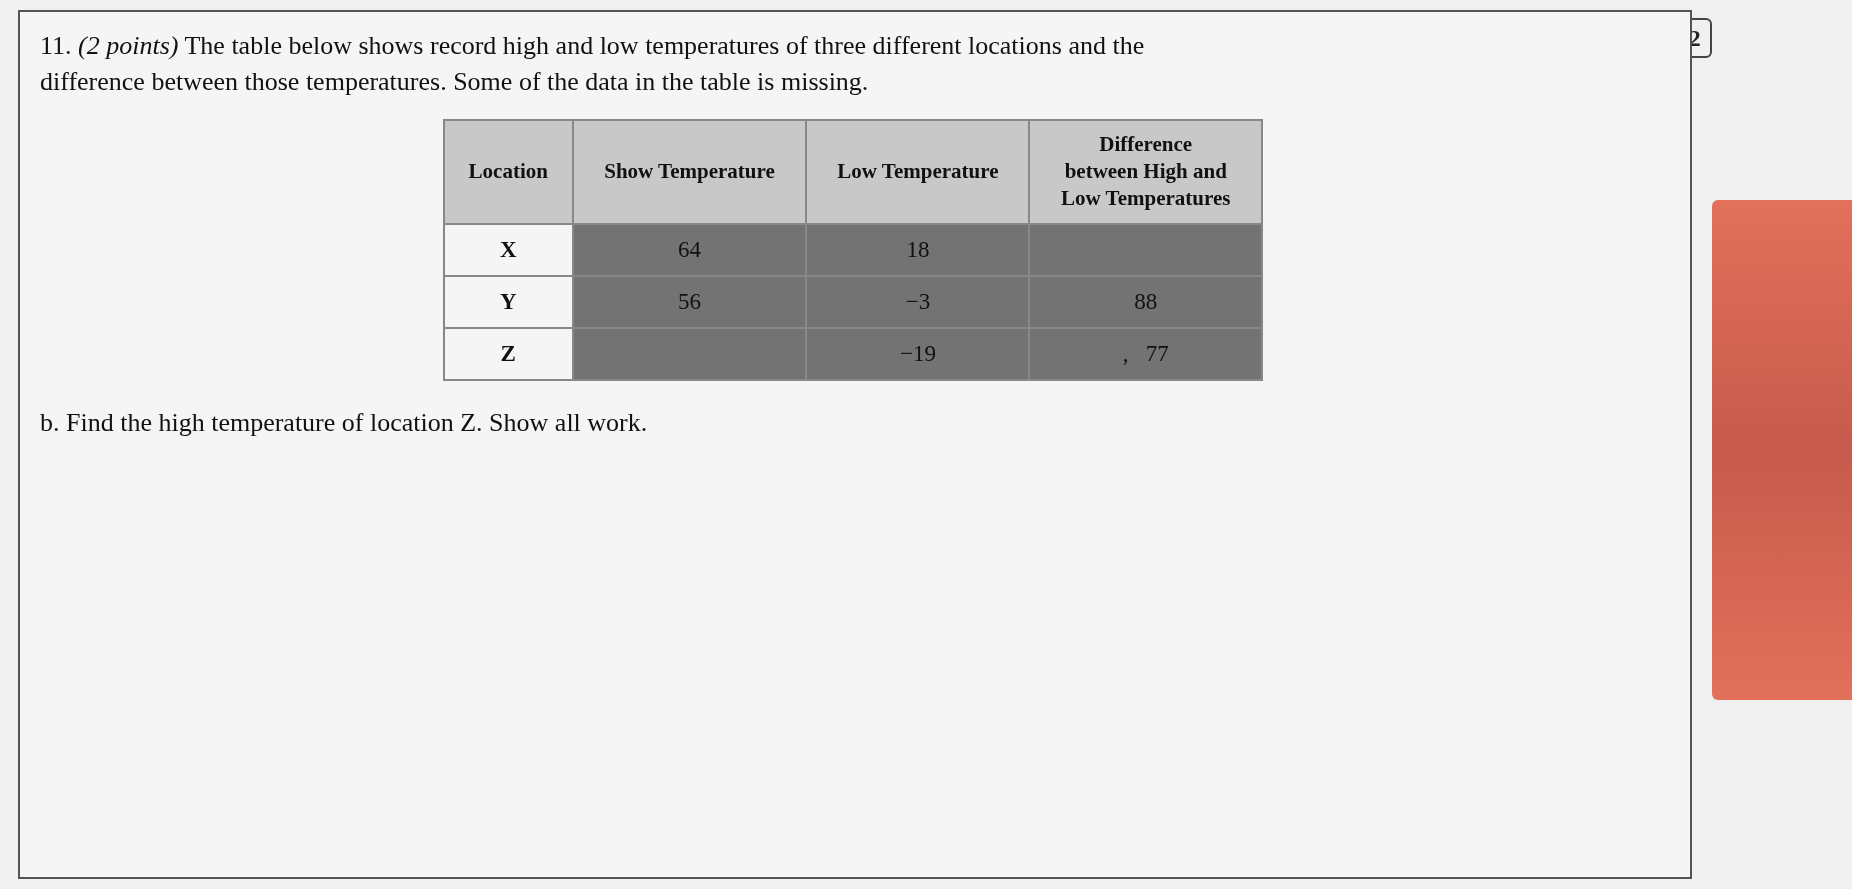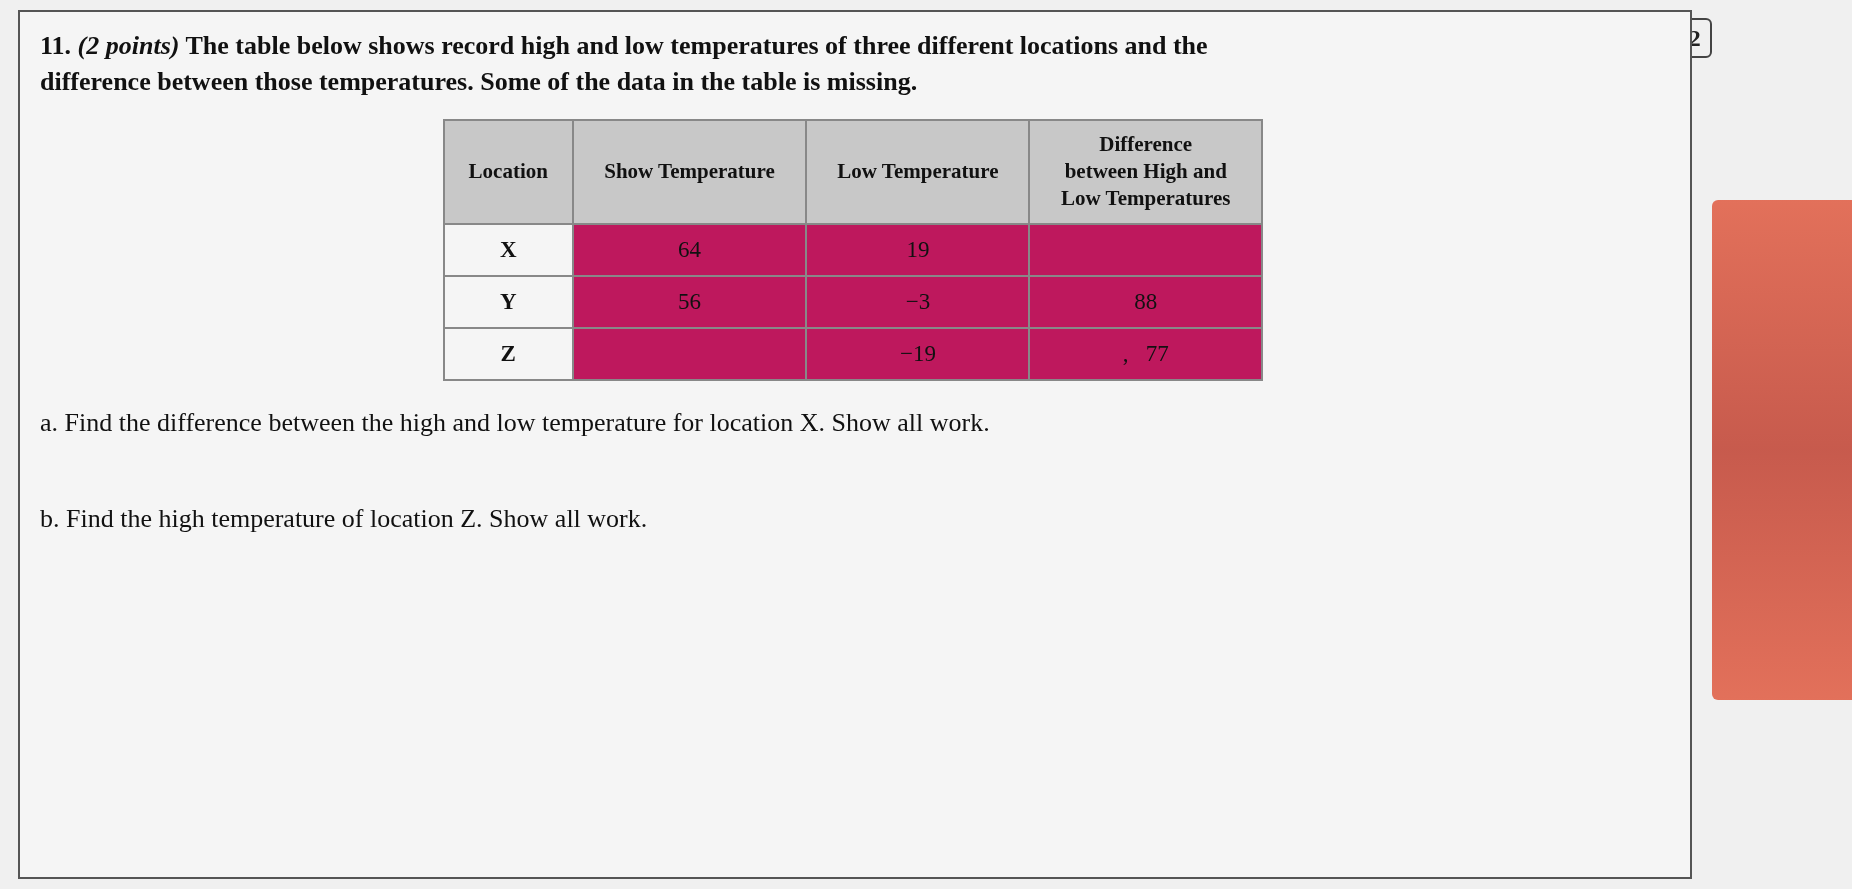--- a/index.html
+++ b/index.html
@@ -55,21 +55,20 @@
       background: #f5f5f5;
       padding: 16px 24px 20px 20px;
     }
 
     .question-text {
       font-size: 26px;
       line-height: 1.4;
       color: #111;
       margin-bottom: 18px;
       max-width: 1200px;
-      font-weight: bold;
     }
 
     .question-text em {
       font-style: italic;
     }
 
     .table-wrapper {
       display: flex;
       justify-content: center;
       margin-bottom: 24px;
@@ -89,21 +88,21 @@
       text-align: center;
       font-weight: bold;
       font-size: 21px;
       line-height: 1.3;
     }
 
     tbody tr td {
       border: 2px solid #888;
       padding: 12px 30px;
       text-align: center;
-      background: #be185d;
+      background: #737373;
       font-size: 23px;
     }
 
     tbody tr td:first-child {
       background: #f5f5f5;
       font-weight: bold;
     }
 
     .sub-question {
       font-size: 26px;
@@ -150,40 +149,39 @@
             <th>Location</th>
             <th>Show Temperature</th>
             <th>Low Temperature</th>
             <th>Difference<br>between High and<br>Low Temperatures</th>
           </tr>
         </thead>
         <tbody>
           <tr>
             <td>X</td>
             <td>64</td>
-            <td>19</td>
+            <td>18</td>
             <td></td>
           </tr>
           <tr>
             <td>Y</td>
             <td>56</td>
             <td>−3</td>
             <td>88</td>
           </tr>
           <tr>
             <td>Z</td>
             <td></td>
             <td>−19</td>
             <td>,&nbsp;&nbsp;&nbsp;77</td>
           </tr>
         </tbody>
       </table>
     </div>
 
-    <div class="sub-question">a. Find the difference between the high and low temperature for location X. Show all work.</div>
 
     <div class="sub-question">b. Find the high temperature of location Z. Show all work.</div>
 
   </div>
 
   <div class="pencil-decoration"></div>
 
 </div>
 
 </body></html>

